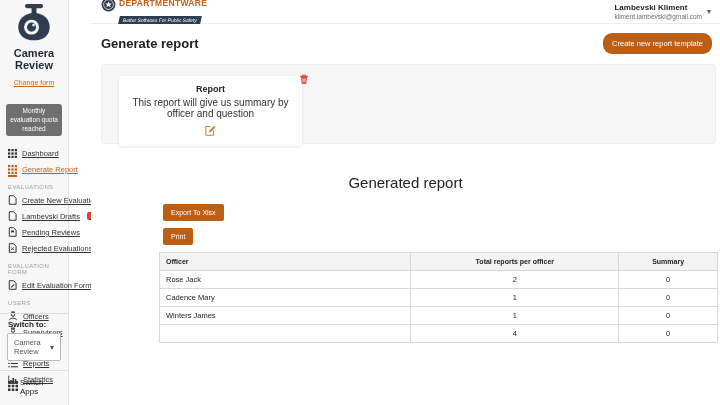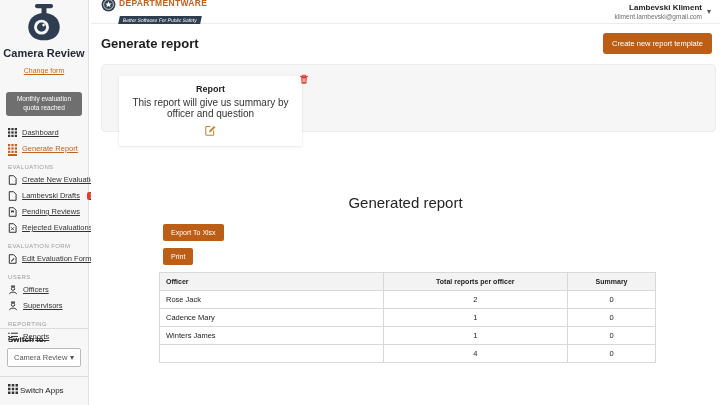--- a/index.html
+++ b/index.html
@@ -1,20 +1,20 @@
 <!DOCTYPE html>
 <html><head>
 <meta charset="utf-8">
 <style>
   * { margin:0; padding:0; box-sizing:border-box; }
   html,body { width:720px; height:405px; overflow:hidden; }
   body { font-family:"Liberation Sans", sans-serif; background:#fff; position:relative; color:#222; }
 
   
-  .sidebar { position:absolute; left:0; top:0; width:89px; height:405px;
+  .sidebar { position:absolute; left:0; top:0; width:69px; height:405px;
              background:#f7f7f7; border-right:1px solid #e3e3e3; }
   .logo-block { text-align:center; padding-top:4px; }
   .app-title { font-size:11px; font-weight:bold; color:#1f2733; margin-top:1px; }
   .change-form { display:inline-block; font-size:7px; color:#c2691e; text-decoration:underline; margin-top:2px; cursor:pointer; }
   .quota { margin:15px 6px 0; background:#6f6f6f; color:#fff; font-size:6.5px; line-height:1.35;
            text-align:center; border-radius:3px; padding:3px 3px; }
   .menu { margin-top:9px; }
   .menu-item { display:flex; align-items:center; gap:5px; padding:0 0 0 8px; height:16px;
                font-size:7.5px; color:#333; cursor:pointer; white-space:nowrap;text-decoration:underline; }
   .menu-item .icn { flex:0 0 auto; display:inline-flex; position:relative; }
@@ -33,40 +33,40 @@
 
   
   .main { position:absolute; left:91px; top:0; right:0; bottom:0; background:#fff; }
   .topbar { height:24px; border-bottom:1px solid #ececec; display:flex; align-items:center;
             justify-content:space-between; padding:0 9px 0 10px; }
   .brand { display:flex; align-items:flex-start; gap:3px; cursor:pointer; }
   .brand-name { color:#c2601c; font-weight:bold; font-size:8.5px; letter-spacing:.3px; line-height:1; margin-top:2px;text-align:right; }
   .brand-tagline { display:inline-block; background:#2e3d4f; color:#fff; font-size:5px; padding:1px 4px; margin-top:1px;
                    transform:skewX(-12deg); }
   .user { display:flex; align-items:center; gap:5px; cursor:pointer; }
-  .user-text { text-align:right; }
+  .user-text { text-align:left; }
   .user-name { font-size:8px; font-weight:bold; color:#1d1d1d; line-height:1.2; }
   .user-email { font-size:6.5px; color:#6d6d6d; }
   .title-row { display:flex; justify-content:space-between; align-items:center; padding:9px 8px 9px 10px; }
   .page-title { font-size:13px; font-weight:bold; color:#1d1d1d; }
-  .btn { background:#bc5e16; color:#fff; border:none; border-radius:3px; cursor:pointer;
+  .btn { background:#bc5e16; color:#fff; border:none; border-radius:9px; cursor:pointer;
          font-family:"Liberation Sans", sans-serif; }
   .create-btn { font-size:7.5px; padding:6px 9px; }
   .panel { margin:1px 4px 0 10px; background:#f6f6f6; border:1px solid #ededed; border-radius:4px;
-           height:68px; padding-top:11px; }
+           height:80px; padding-top:11px; }
   .card { position:relative; width:183px; margin-left:17px; background:#fff; border-radius:2px;
           box-shadow:0 1px 3px rgba(0,0,0,.10); padding:8px 6px 6px; text-align:center; }
   .card-trash { position:absolute; top:-5px; right:-7px; cursor:pointer; }
   .card-title { font-size:9px; font-weight:bold; color:#1d1d1d; }
   .card-desc { font-size:10px; color:#333; margin-top:3px; }
   .card-edit { margin-top:3px; display:inline-block; cursor:pointer; }
-  .generated-heading { text-align:center; font-size:15px; font-weight:500; color:#242424; margin-top:62px; }
+  .generated-heading { text-align:center; font-size:15px; font-weight:500; color:#242424; margin-top:30px; }
   .actions { margin:13px 0 0 72px; }
   .action-btn { display:block; font-size:7px; padding:5px 8px; border-radius:2px; margin-bottom:7px; }
-  .report-table { border-collapse:collapse; margin:6px 0 0 68px; width:497px; background:#fff; }
+  .report-table { border-collapse:collapse; margin:6px 0 0 68px; width:559px; background:#fff; }
   .report-table th { background:#f3f3f3; font-size:7px; font-weight:bold; color:#222;
                      border:1px solid #d8d8d8; padding:5px 6px; text-align:center; }
   .report-table th:first-child { text-align:left; }
   .report-table td { font-size:7.5px; color:#222; border:1px solid #d8d8d8; padding:4px 6px; text-align:center; height:17px; }
   .report-table td:first-child { text-align:left; }
 </style>
 </head>
 <body>
 
 <div class="sidebar">

